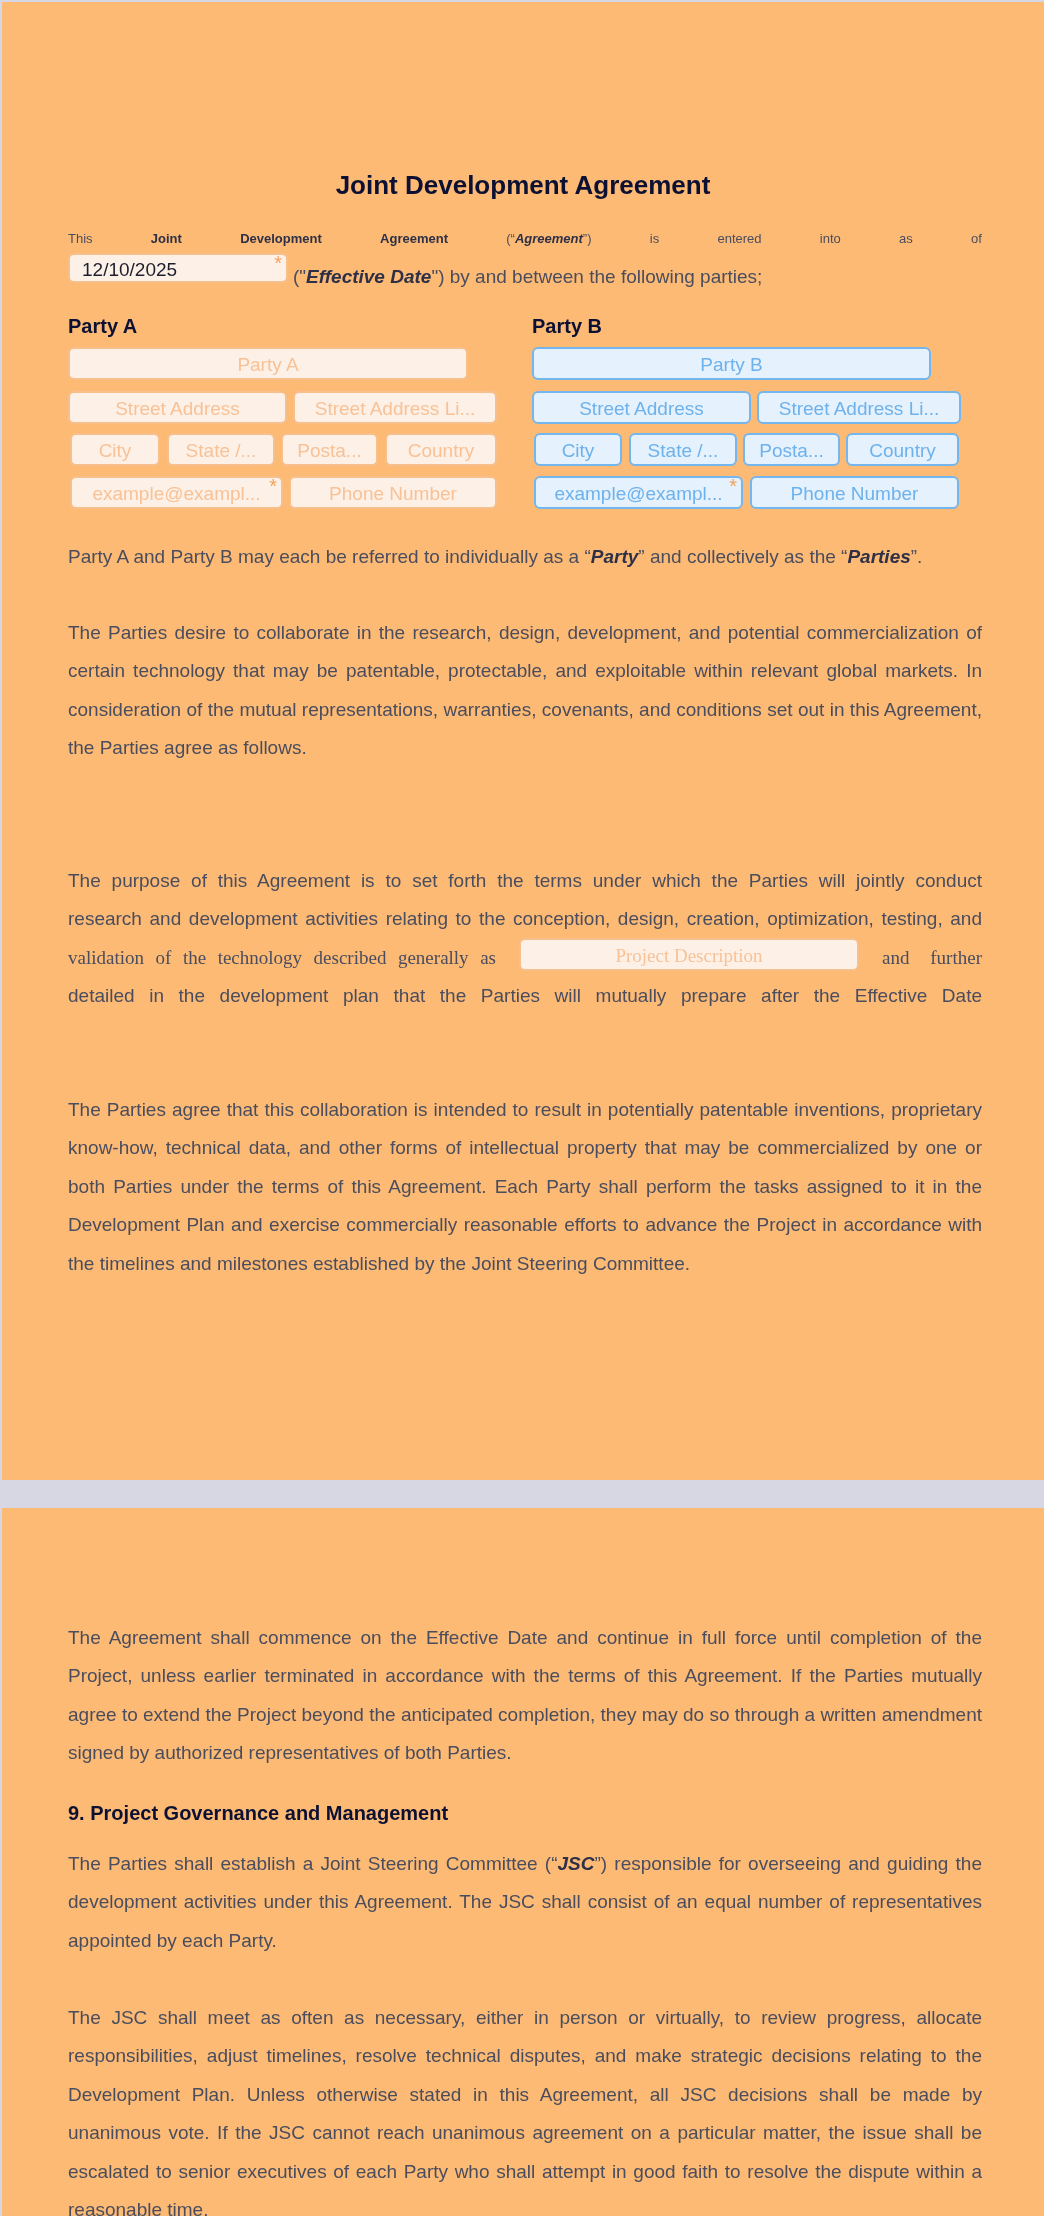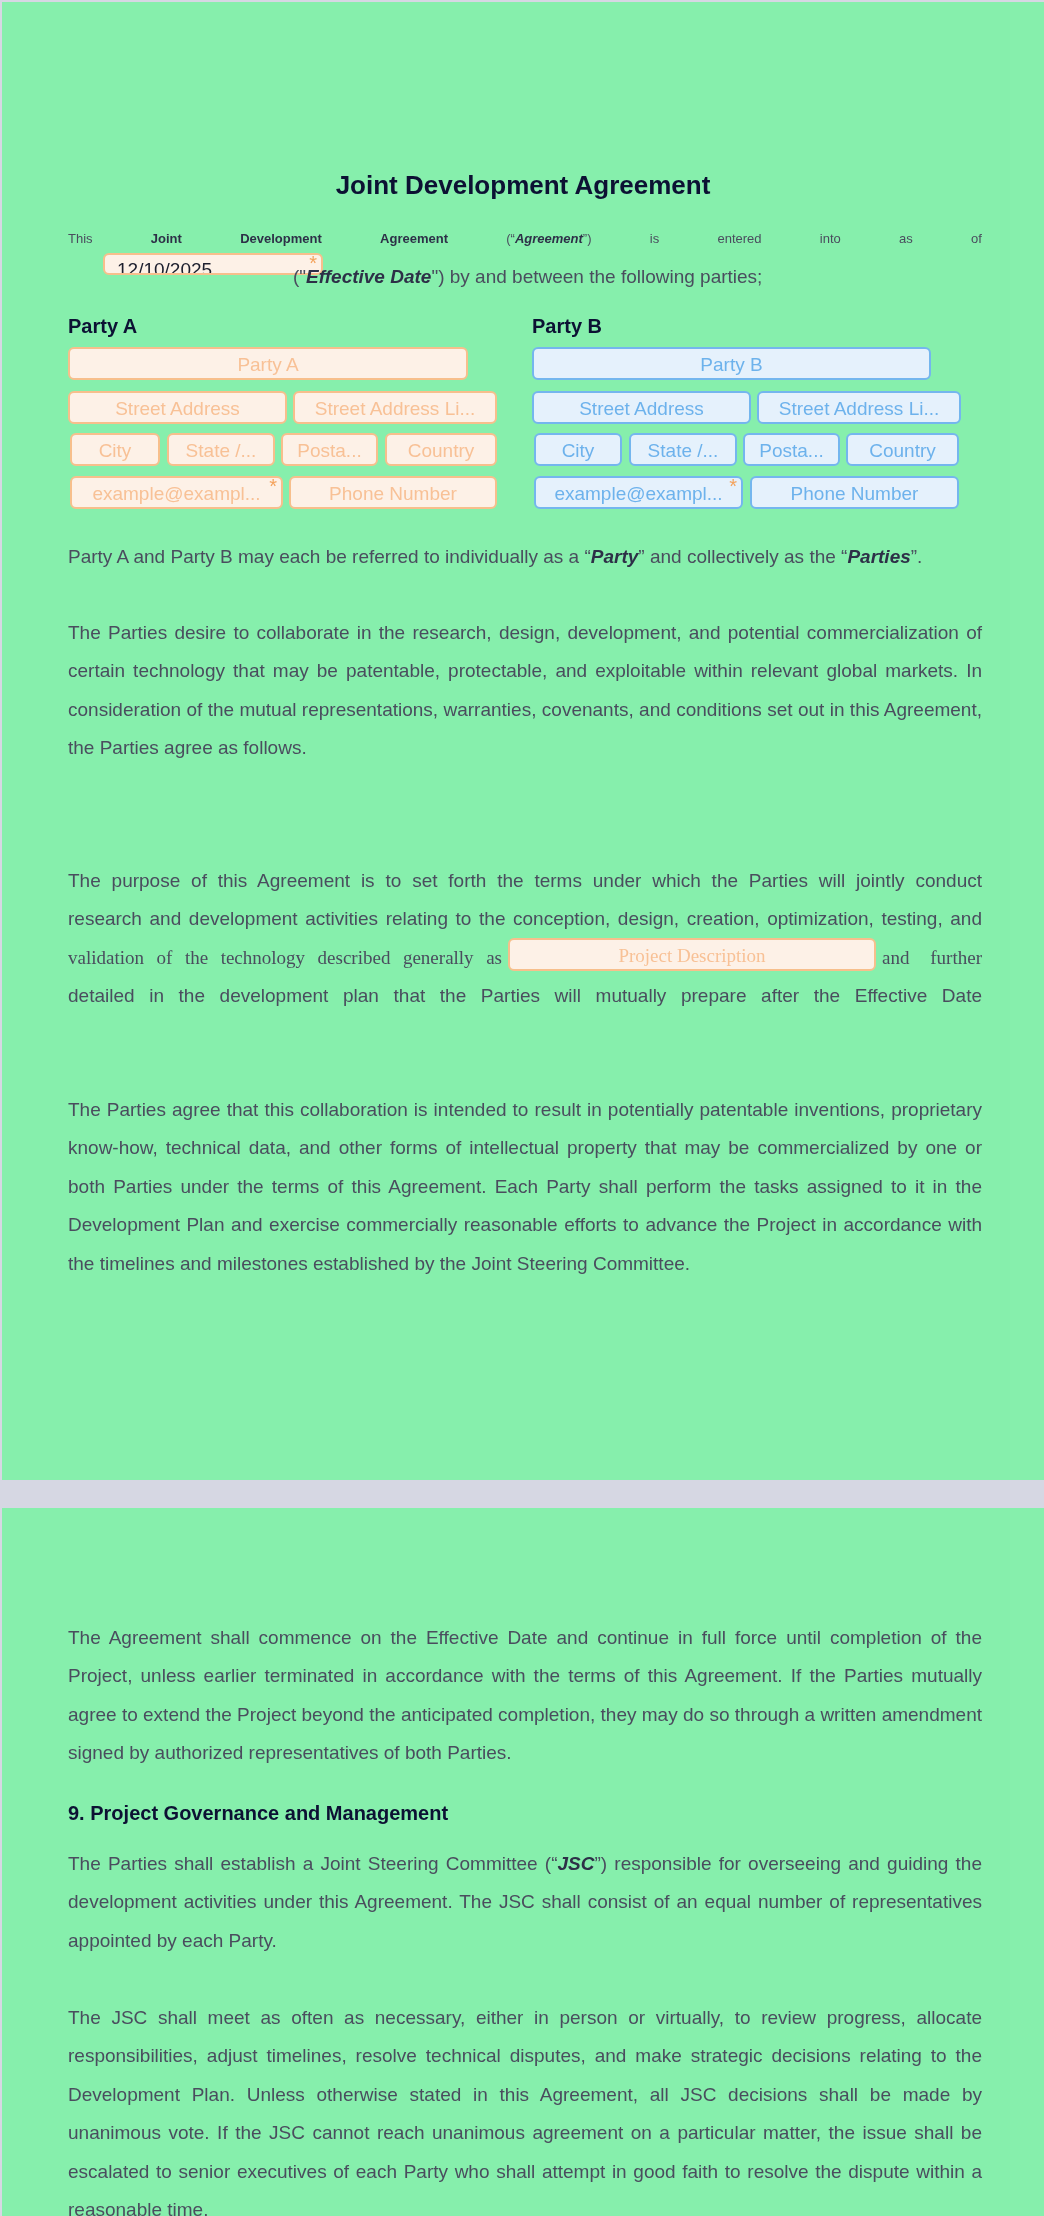--- a/index.html
+++ b/index.html
@@ -3,21 +3,21 @@
 <meta charset="utf-8">
 <style>
   html, body { margin: 0; padding: 0; }
   body {
     width: 1044px; height: 2216px; overflow: hidden;
     background: #d6d7e3;
     font-family: "Liberation Sans", sans-serif;
     color: #4a4d5e;
   }
   .page {
-    position: absolute; left: 2px; width: 1042px; background: #86efac;
+    position: absolute; left: 2px; width: 1042px; background: #fdba74;
   }
   #page1 { top: 2px; height: 1478px; }
   #page2 { top: 1508px; height: 720px; }
   .content { position: absolute; left: 68px; width: 914px; }
 
   h1 {
     position: absolute; top: 168px; left: 0; width: 1042px; margin: 0;
     text-align: center; font-size: 26px; font-weight: bold; color: #0c1133;
   }
   .p { font-size: 19px; line-height: 38.4px; text-align: justify; margin: 0; color: #4a4d5e; }
@@ -50,21 +50,21 @@
     <b style="color:#2d3047">Development</b>
     <b style="color:#2d3047">Agreement</b>
     <span><span>(“</span><b><i style="color:#2d3047">Agreement</i></b><span>”)</span></span>
     <span>is</span>
     <span>entered</span>
     <span>into</span>
     <span>as</span>
     <span>of</span>
   </div>
 
-  <div class="field orange filled" style="top:251px; left:66px; width:220px; height:22px; line-height:30px; text-align:left;margin-left:35px;">
+  <div class="field orange filled" style="top:251px; left:66px; width:220px; height:30px; line-height:30px; text-align:left;">
     <span>12/10/2025</span>
     <span class="req">*</span>
   </div>
   <div class="inline-text" style="top:264px; left:291px;">
     <span>("</span><b><i style="color:#2d3047">Effective Date</i></b><span>") by and between the following parties;</span>
   </div>
 
   <div class="party-label" style="top:313px; left:66px;">Party A</div>
   <div class="field orange" style="top:345px; left:66px; width:400px;">
     <span>Party A</span>
@@ -130,21 +130,21 @@
   </p>
 
   <p class="p content" style="top:612px; left:66px;">The Parties desire to collaborate in the research, design, development, and potential commercialization of certain technology that may be patentable, protectable, and exploitable within relevant global markets. In consideration of the mutual representations, warranties, covenants, and conditions set out in this Agreement, the Parties agree as follows.</p>
 
 
   <div class="content" style="top:860px; left:66px;">
     <div class="p" style="text-align-last:justify;">The purpose of this Agreement is to set forth the terms under which the Parties will jointly conduct</div>
     <div class="p" style="text-align-last:justify;">research and development activities relating to the conception, design, creation, optimization, testing, and</div>
     <div class="p" style="display:flex; align-items:center; justify-content:space-between; height:38.4px;font-family:Liberation Serif, serif;">
       <span style="flex:1; text-align:justify; text-align-last:justify;">validation of the technology described generally as</span>
-      <span class="field orange" style="position:relative; display:inline-block; width:368px; margin:0 6px; top:-4px;">
+      <span class="field orange" style="position:relative; display:inline-block; width:340px; margin:0 23px; top:-4px;">
         <span>Project Description</span>
       </span>
       <span style="text-align:justify; text-align-last:justify; width:100px;">and further</span>
     </div>
     <div class="p" style="text-align-last:justify;">detailed in the development plan that the Parties will mutually prepare after the Effective Date</div>
   </div>
 
   <p class="p content" style="top:1089px; left:66px;">The Parties agree that this collaboration is intended to result in potentially patentable inventions, proprietary know-how, technical data, and other forms of intellectual property that may be commercialized by one or both Parties under the terms of this Agreement. Each Party shall perform the tasks assigned to it in the Development Plan and exercise commercially reasonable efforts to advance the Project in accordance with the timelines and milestones established by the Joint Steering Committee.</p>
 </div>
 

